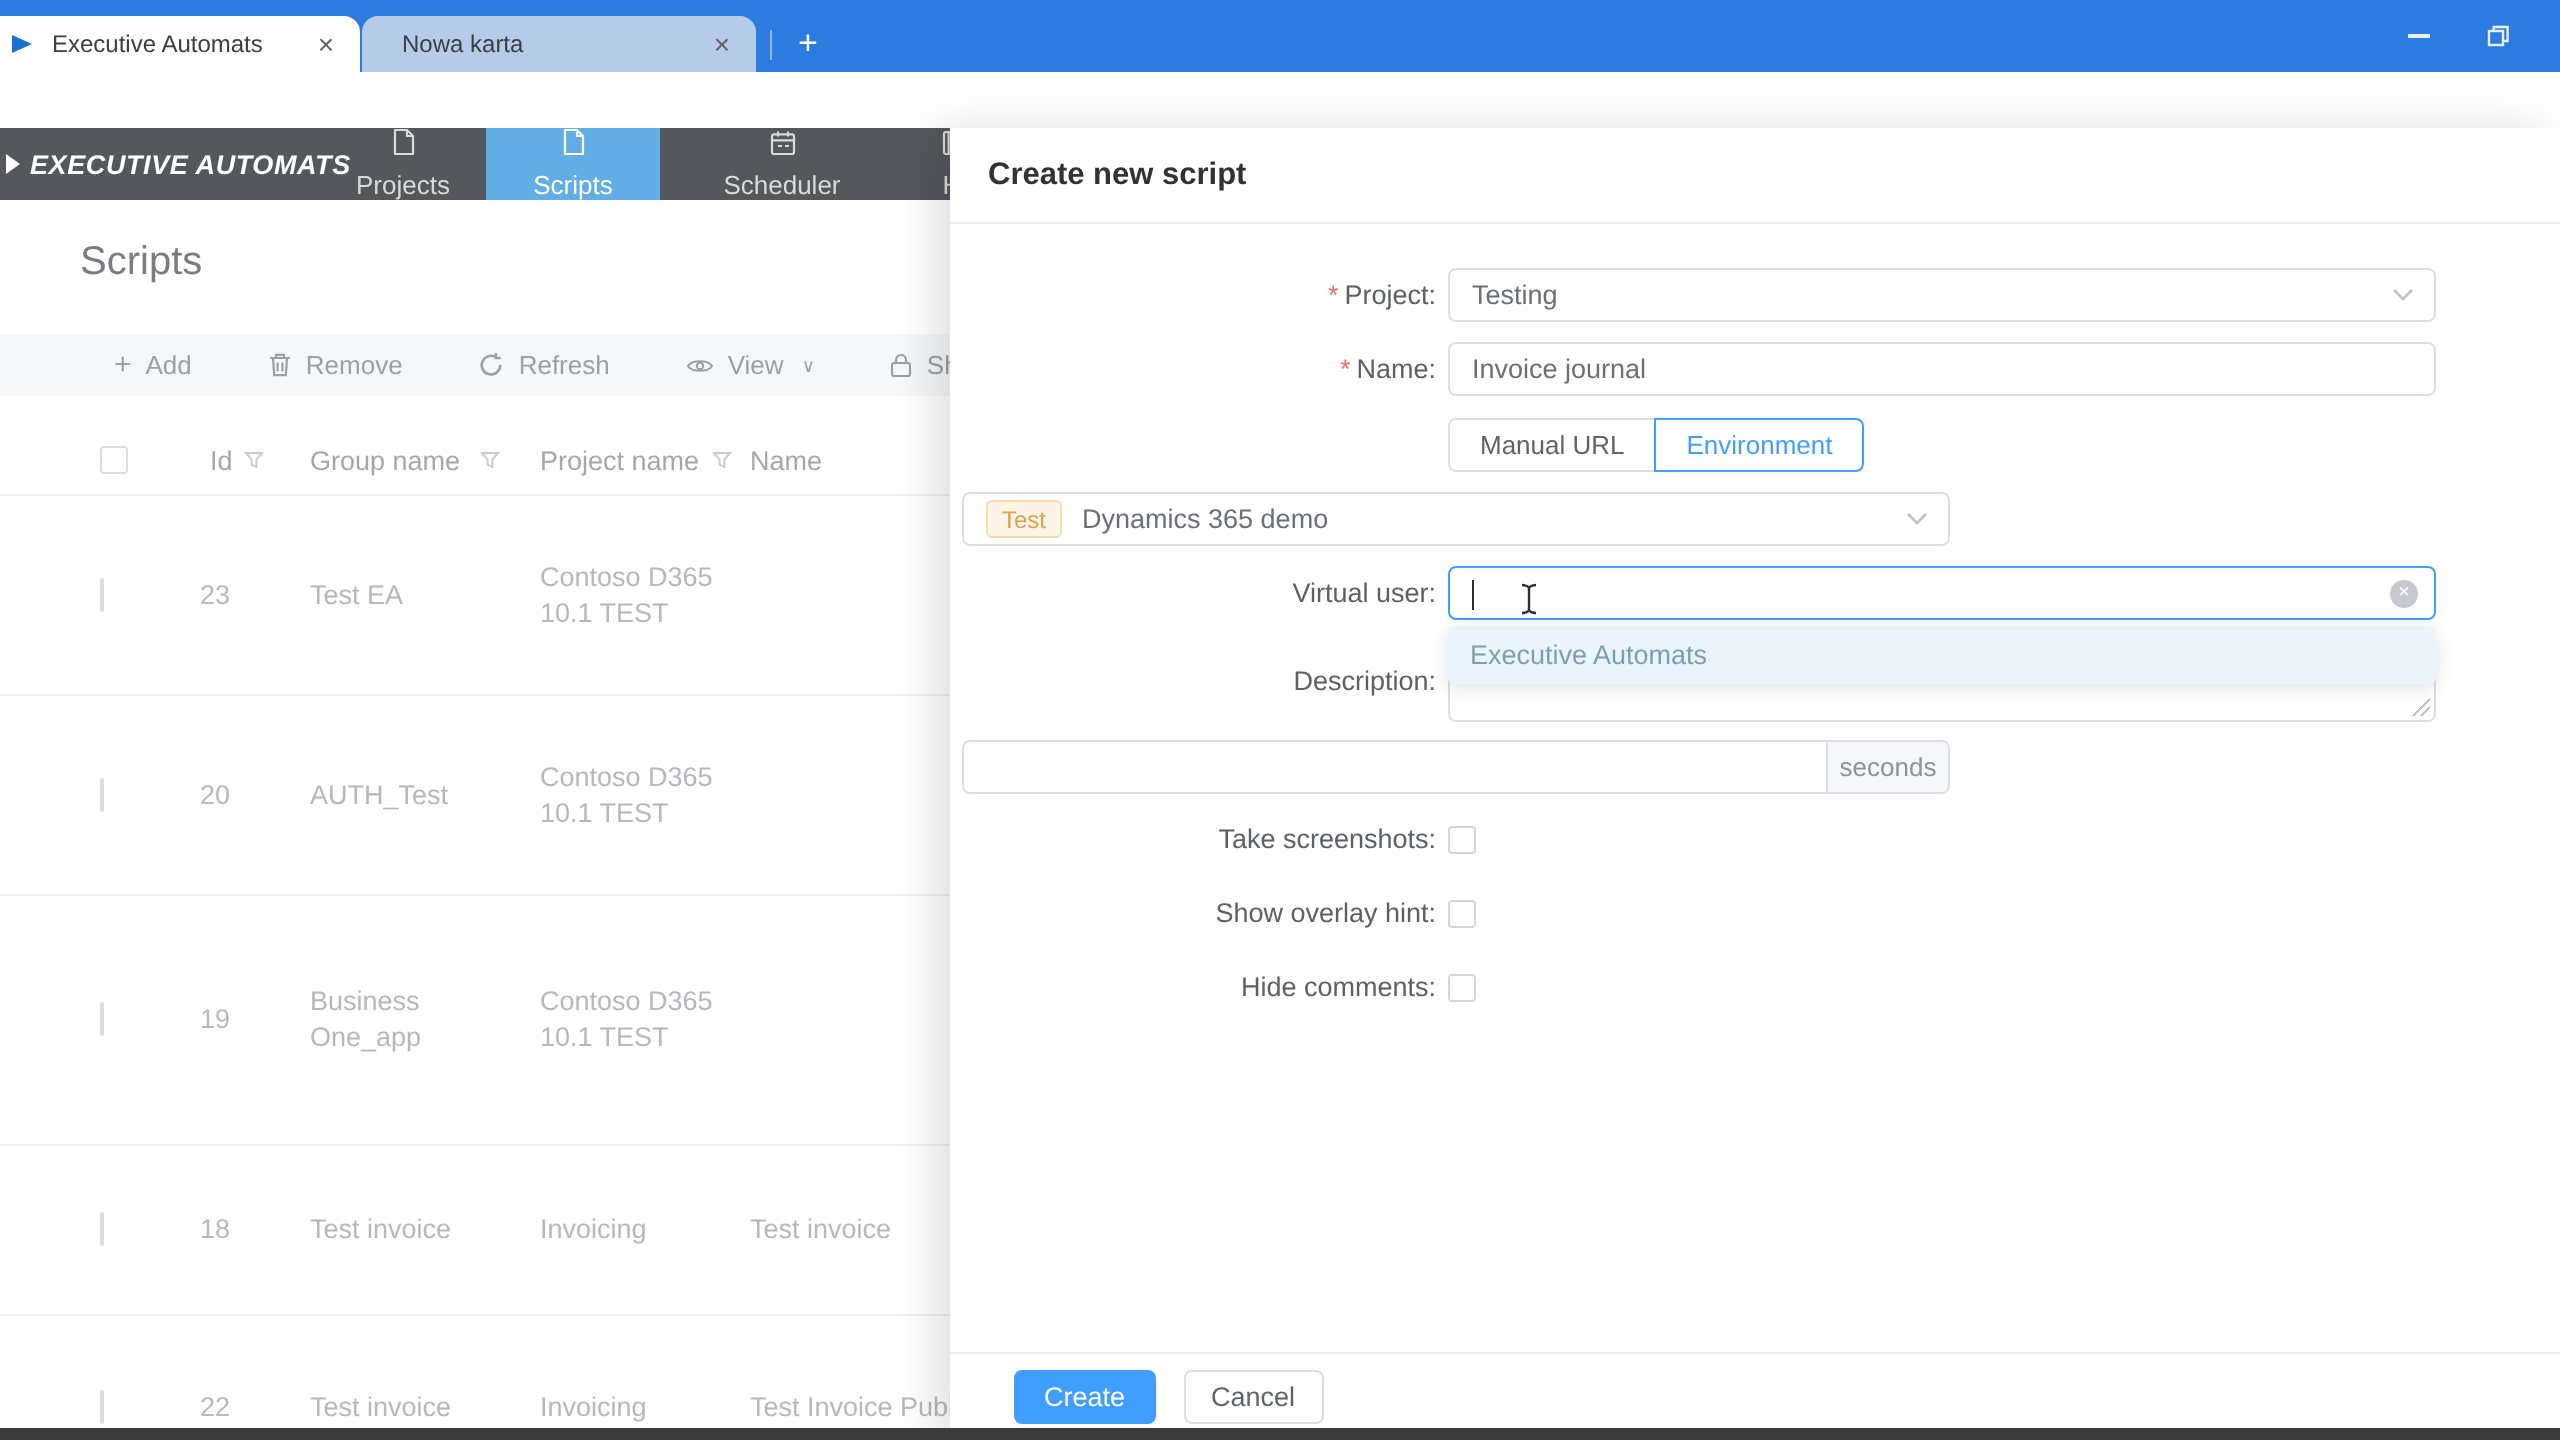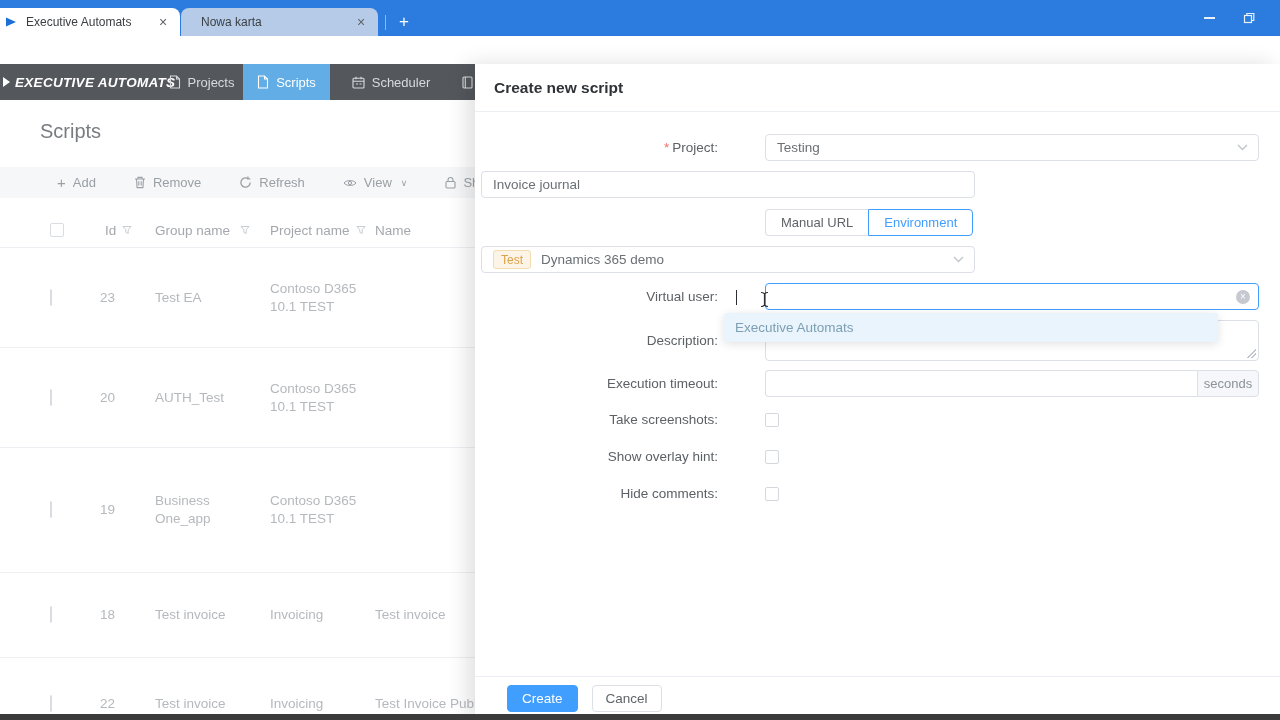--- a/index.html
+++ b/index.html
@@ -31,21 +31,21 @@
   .star { position:absolute; right:48px; top:41px; color:#1a73e8; font-size:14px; line-height:1; }
   .avatar { position:absolute; right:9px; top:39px; width:22px; height:22px; border-radius:50%; background:#57a85c;
             color:#fff; font-size:11px; font-weight:bold; display:flex; align-items:center; justify-content:center; }
 
   
   .appnav { position:absolute; left:0; top:64px; width:1280px; height:36px; background:#54585d; }
   .brand { position:absolute; left:9px; top:0; height:36px; display:flex; align-items:center; gap:5px;
            color:#fff; font-size:13.5px; font-weight:bold; font-style:italic; letter-spacing:.3px; }
   .brand-logo { width:0; height:0; border-left:7px solid #fff; border-top:5px solid transparent; border-bottom:5px solid transparent; margin-left:-6px; }
   .nav-item { position:absolute; top:0; height:36px; display:flex; align-items:center; justify-content:center; gap:7px;
-              color:#d8dadc; font-size:13px; }
+              color:#d8dadc; font-size:13px;flex-direction:column; }
   .nav-item.active { background:#62ade5; color:#fff; }
   .ni-projects { left:160px; width:83px; }
   .ni-scripts  { left:243px; width:87px; }
   .ni-scheduler{ left:330px; width:122px; }
   .ni-h        { left:452px; width:48px; }
 
   
   .page { position:absolute; left:0; top:100px; width:1280px; height:620px; background:#fff; }
   .page-title { position:absolute; left:40px; top:20px; font-size:20px; color:#797d82; font-weight:400; }
   .toolbar { position:absolute; left:0; top:67px; width:1280px; height:31px; background:#f6f7f8;
@@ -65,21 +65,21 @@
   .cell { position:absolute; top:50%; transform:translateY(-50%); line-height:18px; }
   .c-cb { left:50px; } .c-id { left:100px; } .c-group { left:155px; width:88px; }
   .c-project { left:270px; width:92px; } .c-name { left:375px; width:160px; white-space:nowrap; }
 
   
   .drawer { position:absolute; left:475px; top:64px; width:805px; height:656px; background:#fff; z-index:10;
             box-shadow:-8px 0 20px rgba(0,0,0,.12); }
   .drawer-header { height:48px; display:flex; align-items:center; padding-left:19px; border-bottom:1px solid #eceff1;
                    font-size:15.5px; font-weight:bold; color:#2f3337; }
   .drawer-body { position:relative; padding-top:22px; font-size:13.5px; }
-  .frow { display:flex; align-items:center; margin-bottom:10px;gap:41px; }
+  .frow { display:flex; align-items:center; margin-bottom:10px; }
   .frow.top { align-items:flex-start; }
   .flabel { width:243px; text-align:right; padding-right:0; color:#5c6166; flex:0 0 auto; line-height:27px; }
   .req { color:#f56c6c; margin-right:3px; }
   .fctl { margin-left:6px; width:494px; }
   .input, .select { height:27px; border:1px solid #dcdfe6; border-radius:4px; background:#fff; display:flex;
                     align-items:center; padding:0 11px; color:#6b7076; position:relative; }
   .select .sel-chev { position:absolute; right:10px; color:#c0c4cc; }
   .input.focused { border-color:#409eff; }
   .tag-test { height:19px; padding:0 7px; background:#fdf4e8; border:1px solid #f3ddb0; border-radius:3px;
               color:#dda247; font-size:12px; display:flex; align-items:center; margin-right:10px; }
@@ -325,20 +325,21 @@
         <span>Testing</span>
         <span class="sel-chev">
           <svg width="11" height="7" viewBox="0 0 11 7" stroke="currentColor" fill="none" stroke-width="1.4">
               <path d="M1 1l4.5 4.5L10 1"></path>
             </svg>
         </span>
       </div>
     </div>
 
     <div class="frow" style="margin-bottom:11px">
+      <span class="flabel"><span class="req">*</span><span>Name:</span></span>
       <div class="fctl input">
         <span>Invoice journal</span>
       </div>
     </div>
 
     <div class="frow">
       <span class="flabel"></span>
       <div class="fctl toggle-group">
         <span class="tg-btn first">Manual URL</span>
         <span class="tg-btn active">Environment</span>
@@ -367,21 +368,20 @@
 
     <div class="frow top" style="margin-bottom:9px">
       <span class="flabel" style="line-height:41px">Description:</span>
       <div class="fctl textarea">
         <span></span>
         <span class="resize-grip"></span>
       </div>
     </div>
 
     <div class="frow" style="margin-bottom:16px">
-      <span class="flabel">Execution timeout:</span>
       <div class="fctl tgroup">
         <div class="input">
           <span></span>
         </div>
         <div class="addon">seconds</div>
       </div>
     </div>
 
     <div class="frow cb-row">
       <span class="flabel">Take screenshots:</span>

